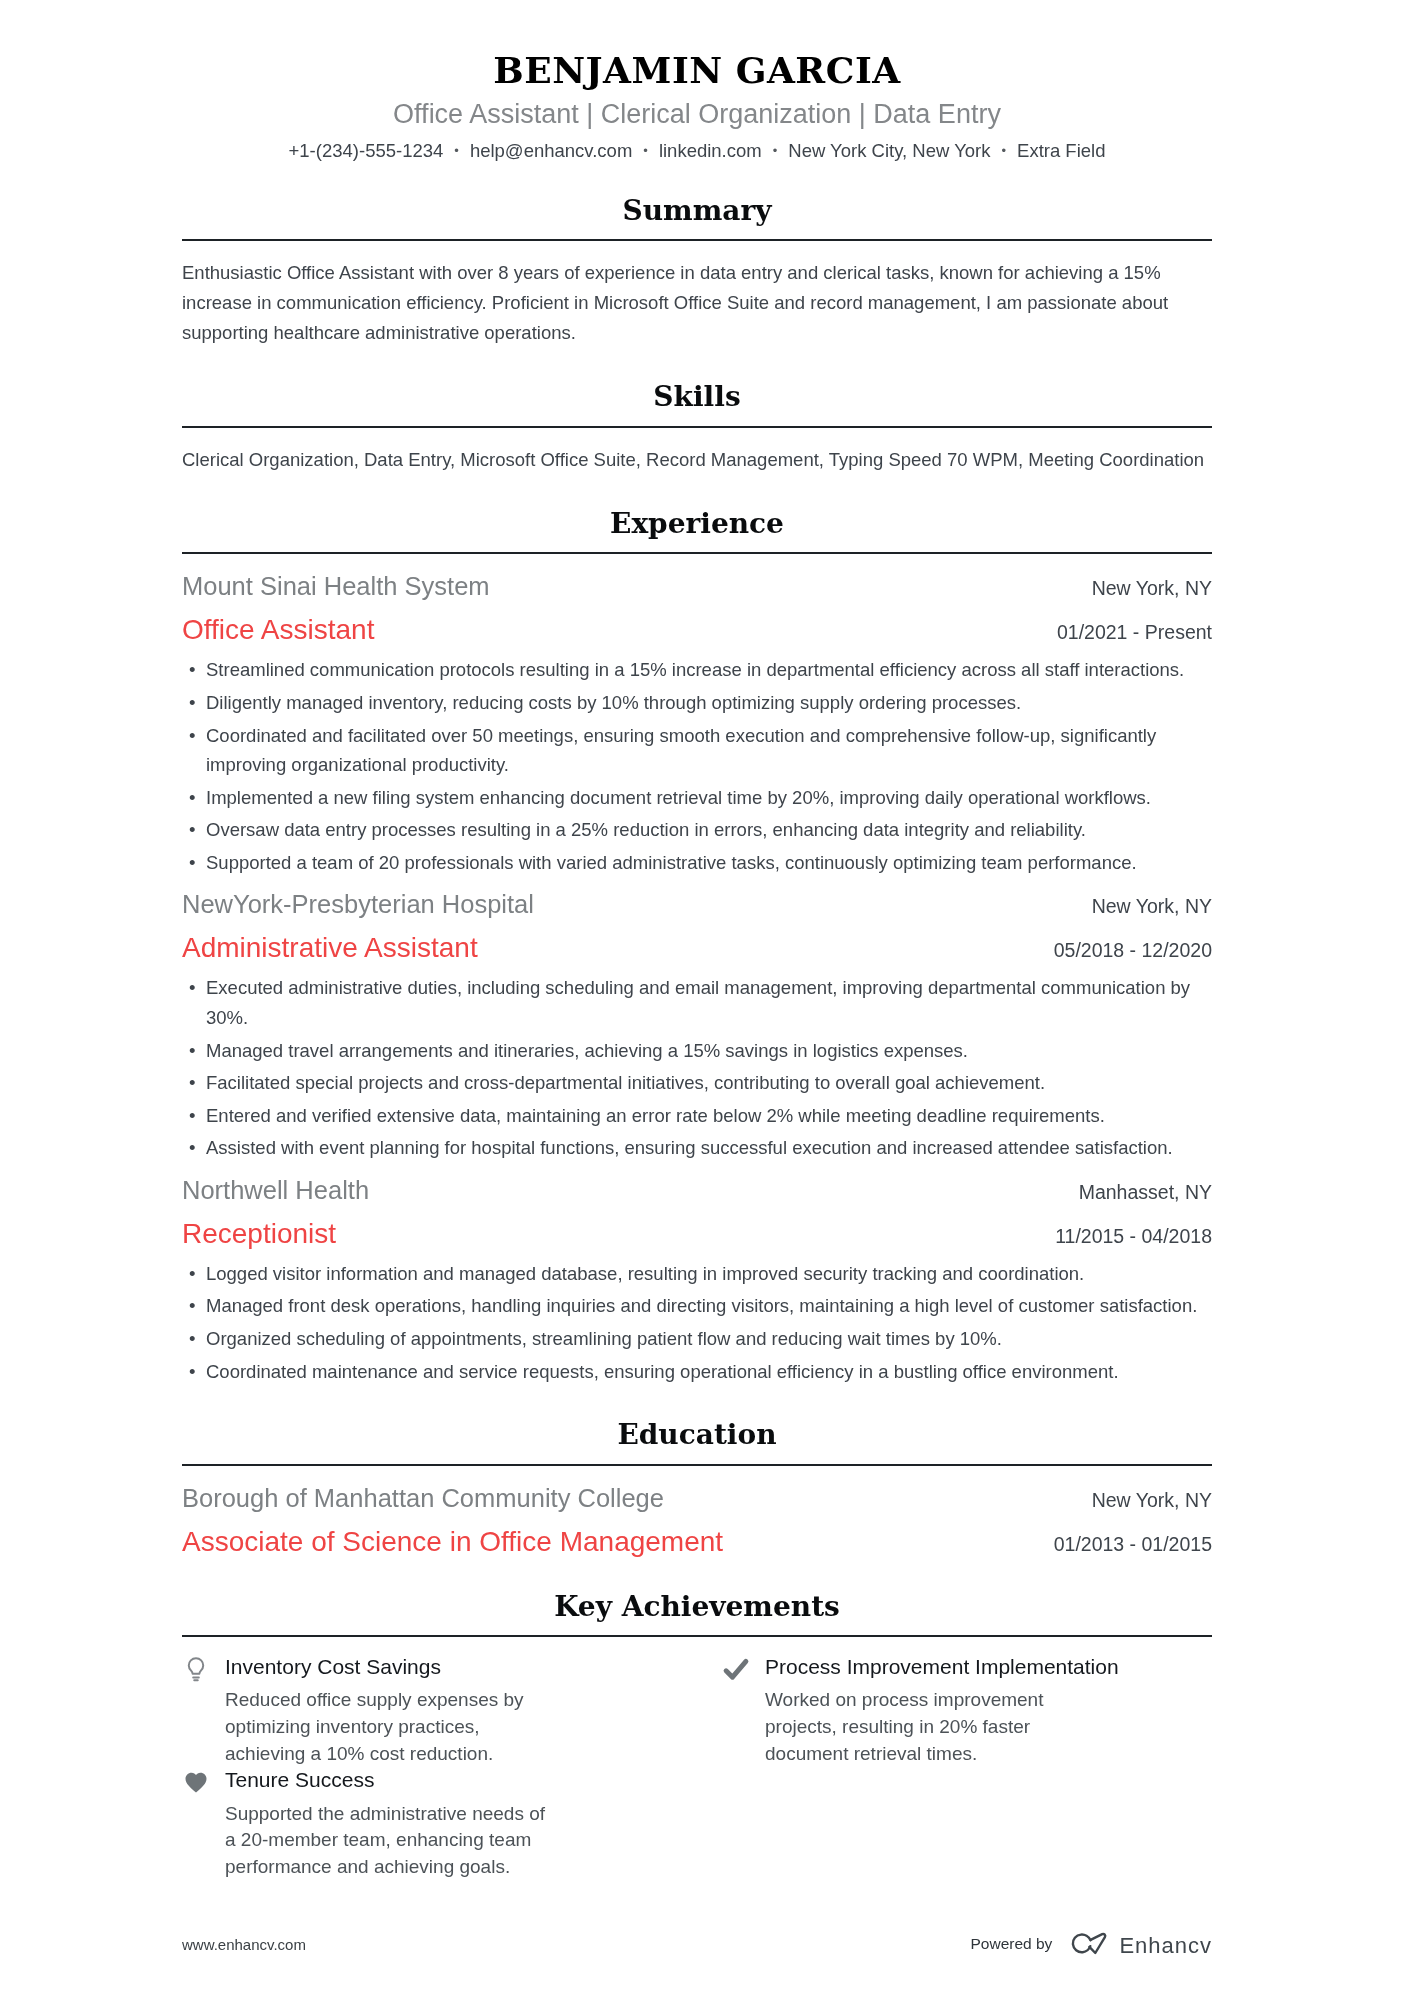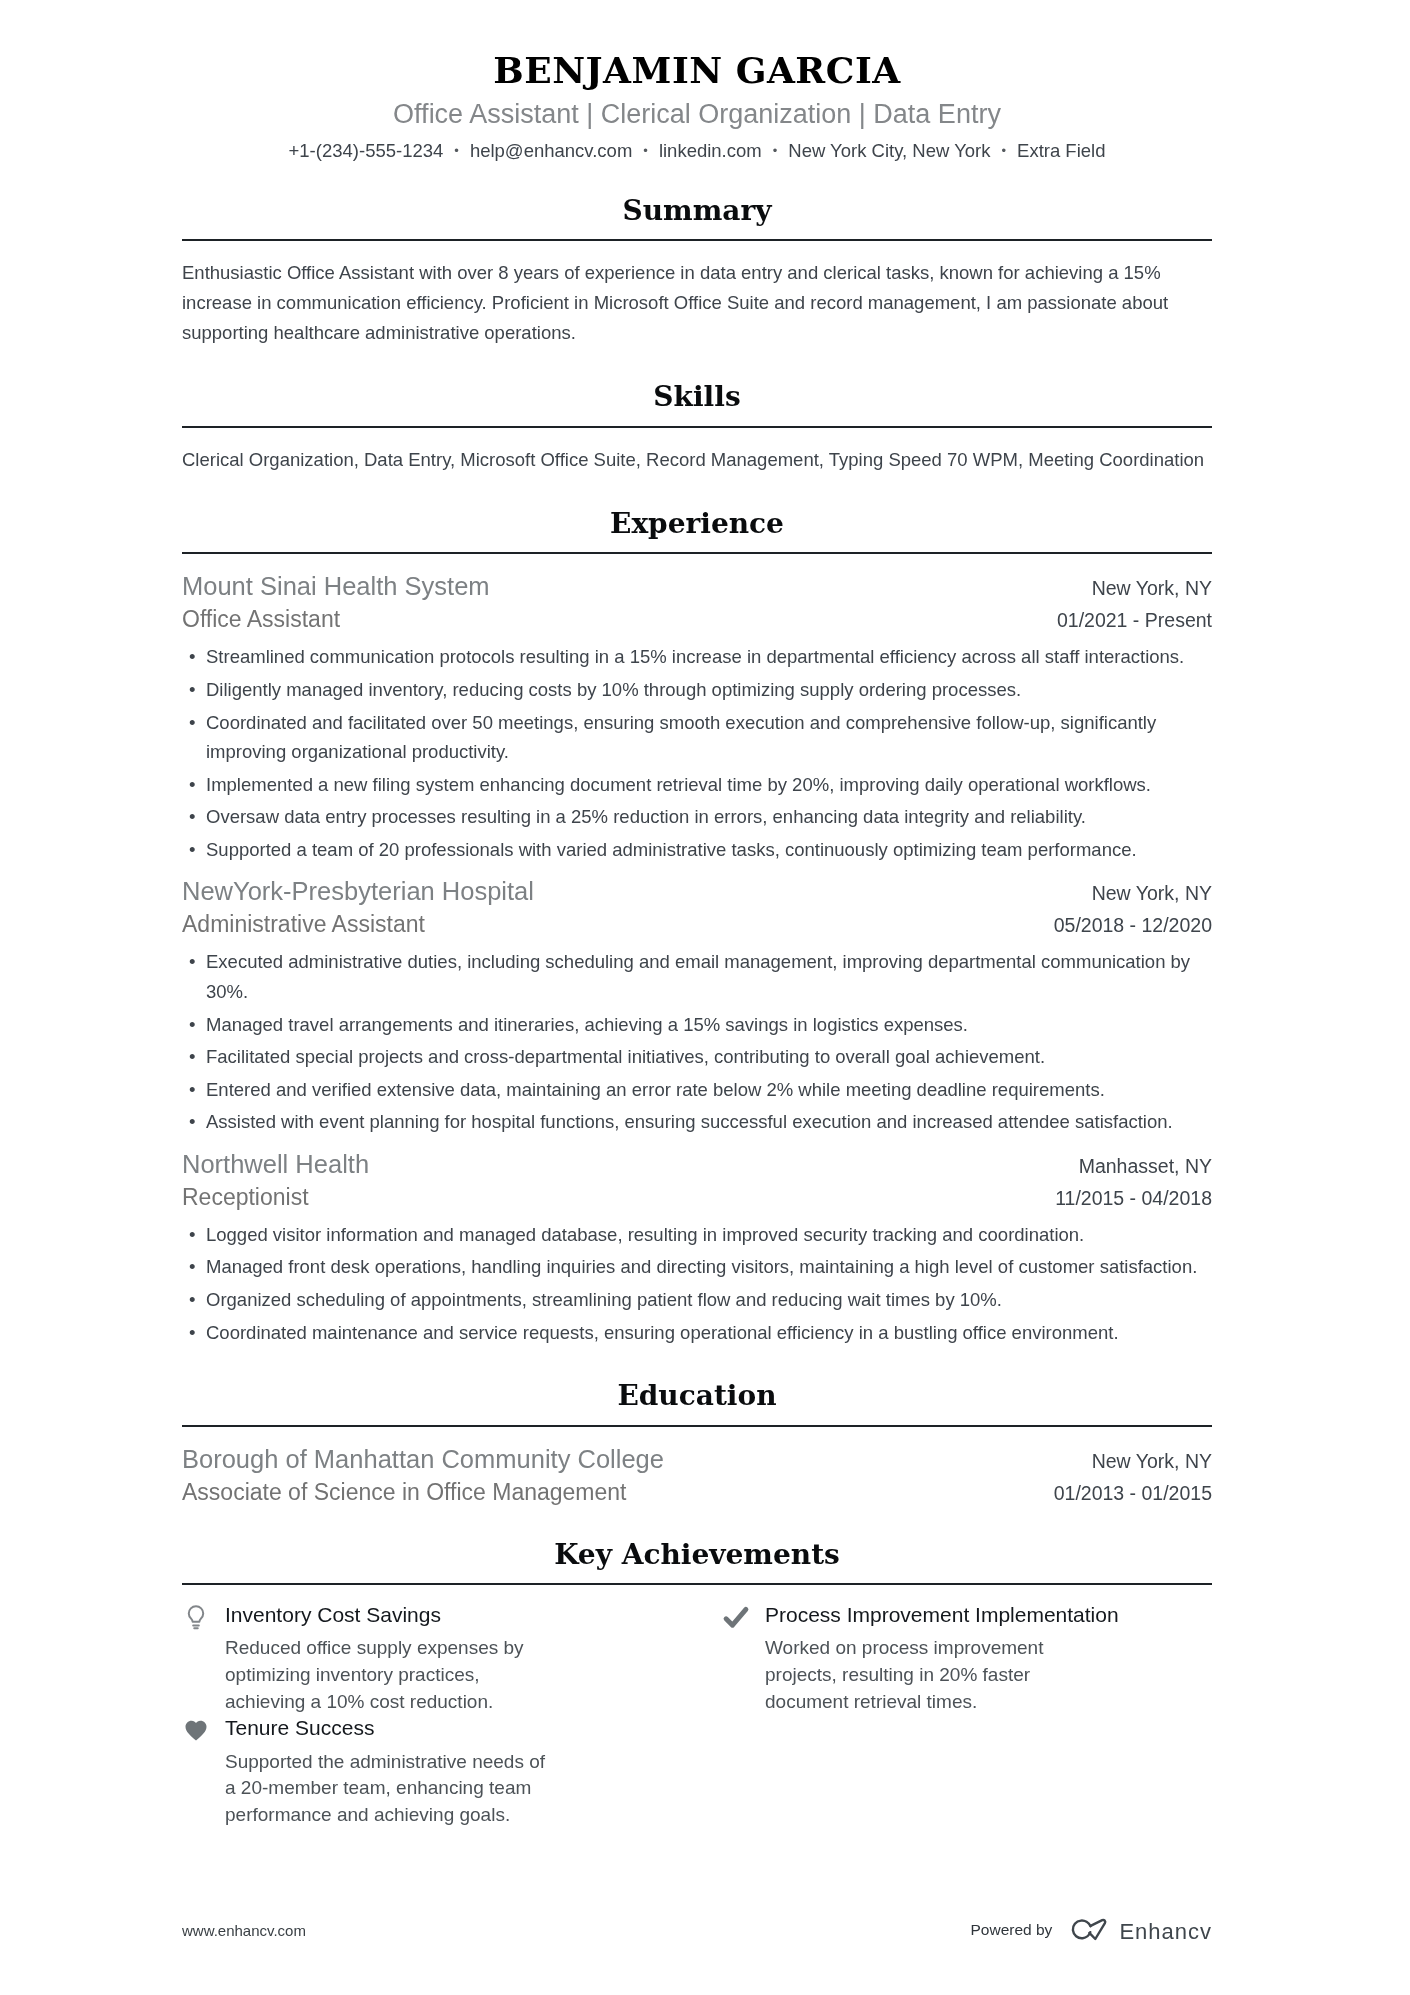--- a/index.html
+++ b/index.html
@@ -72,21 +72,21 @@
   .entry-row1{
     display:flex;justify-content:space-between;align-items:baseline;
     margin-top:8px;
   }
   .company{font-size:25.5px;color:#7d8184;line-height:1.25;}
   .loc{font-size:19.5px;color:#3e444b;}
   .entry-row2{
     display:flex;justify-content:space-between;align-items:baseline;
     margin-top:3px;
   }
-  .role{font-size:23px;color:#737373;font-weight:500;}
+  .role{font-size:28px;color:#ef4444;font-weight:500;margin-top:8px;}
   .dates{font-size:19.5px;color:#3e444b;}
   ul.bullets{
     margin:9px 0 0 0;
     padding:0 0 0 24px;
     list-style:none;
   }
   ul.bullets li{
     position:relative;
     font-size:18.5px;
     line-height:1.6;
@@ -112,21 +112,21 @@
     font-size:21px;color:#14181d;font-weight:500;line-height:1.25;
     margin:0 0 7px 0;
   }
   .ach-desc{
     font-size:19px;color:#4c5257;line-height:1.4;margin:0;
     max-width:330px;
   }
   
   .footer{
     position:absolute;
-    left:76px;right:92px;bottom:50px;
+    left:76px;right:92px;bottom:36px;
     display:flex;justify-content:space-between;align-items:center;
   }
   .site{font-size:15px;color:#3a4045;}
   .powered{display:flex;align-items:center;gap:16px;}
   .powered-label{font-size:15.5px;color:#2f353b;}
   .brand-logo{display:flex;align-items:flex-end;gap:9px;}
   .brand-name{font-size:22px;color:#3f464c;letter-spacing:1px;}
 </style>
 </head>
 <body>

